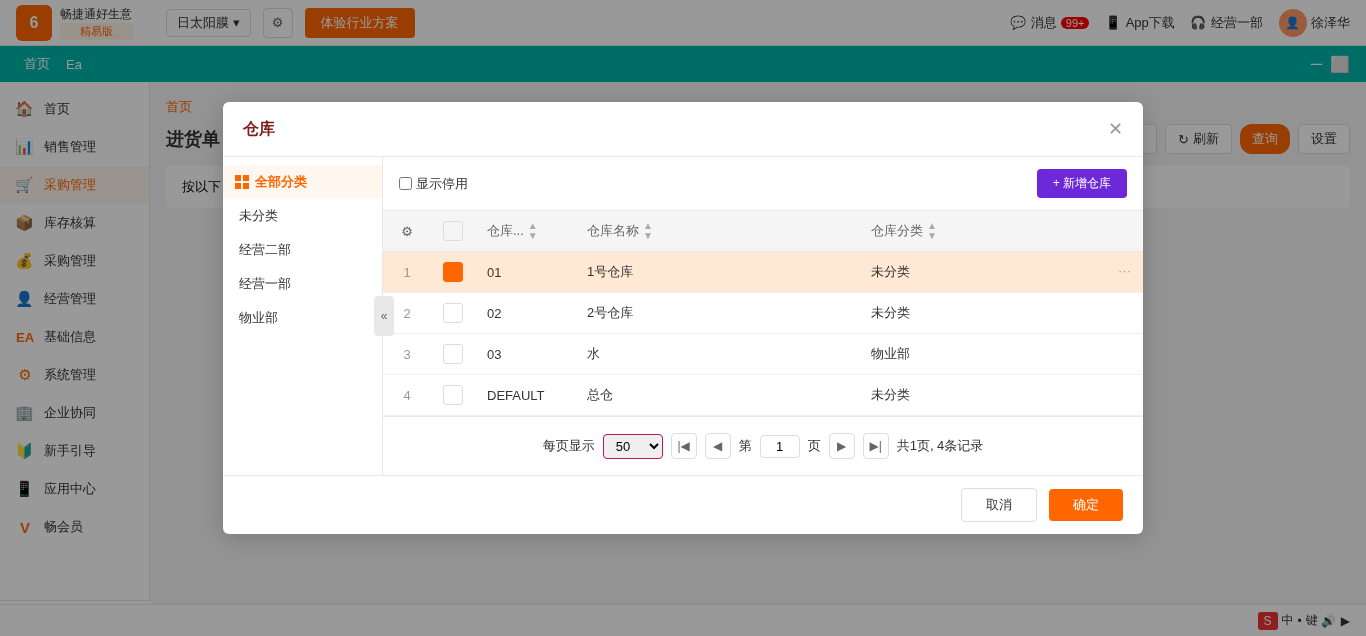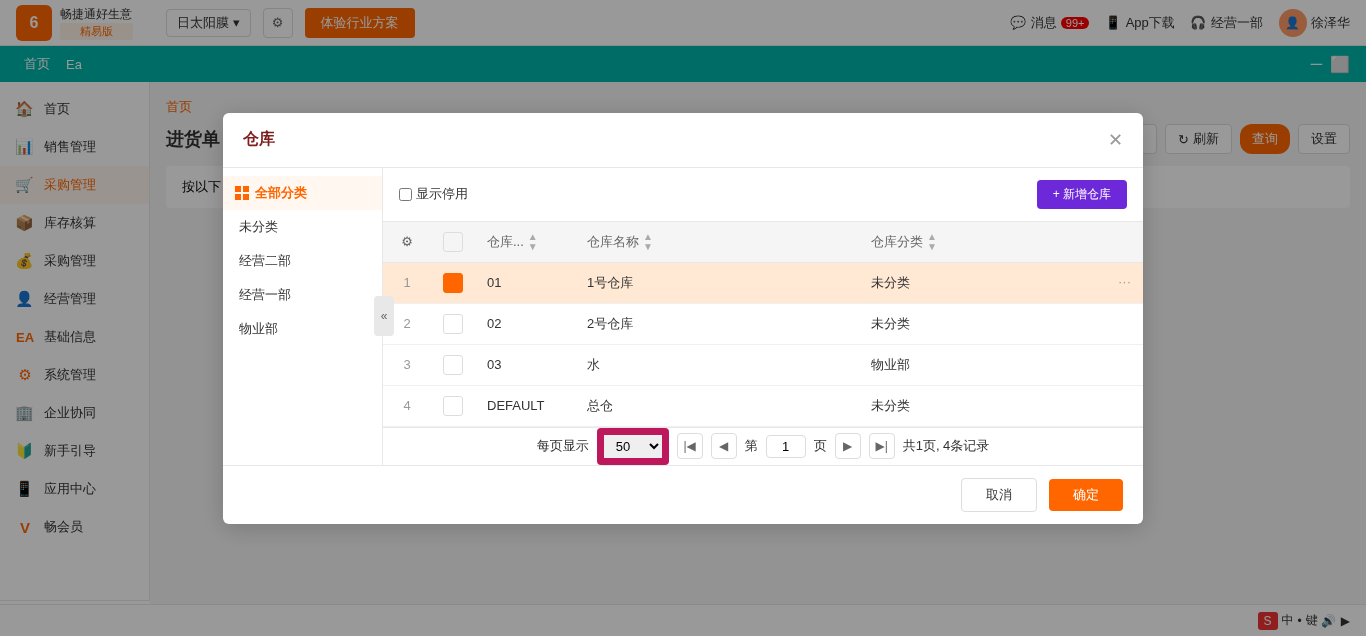--- a/index.html
+++ b/index.html
@@ -175,27 +175,27 @@
     td {
       padding: 10px 12px; border-bottom: 1px solid #f0f0f0; color: #333;
     }
     tr.selected { background: #ffe8d4; }
     .th-sort { display: flex; align-items: center; gap: 4px; cursor: pointer; }
     .sort-icon { font-size: 10px; color: #aaa; display: flex; flex-direction: column; line-height: 1; }
     .settings-col { color: #999; text-align: center; }
 
     
     .modal-pagination {
-      padding: 0 16px;
+      padding: 16px 16px;
       display: flex; align-items: center; justify-content: center; gap: 8px;
       border-top: 1px solid #e8e8e8; font-size: 13px; color: #333;
     }
     .page-label { color: #333; }
     .page-select {
-      border: 7px solid #be185d; border-radius: 4px; padding: 3px 8px;
+      border: 1px solid #be185d; border-radius: 4px; padding: 3px 8px;
       font-size: 13px; cursor: pointer;
     }
     .page-nav-btn {
       width: 26px; height: 26px; border: 1px solid #ddd; border-radius: 4px;
       display: flex; align-items: center; justify-content: center;
       cursor: pointer; background: #fff; color: #666; font-size: 12px;
     }
     .page-input {
       width: 40px; border: 1px solid #ddd; border-radius: 4px;
       padding: 3px 6px; text-align: center; font-size: 13px;

